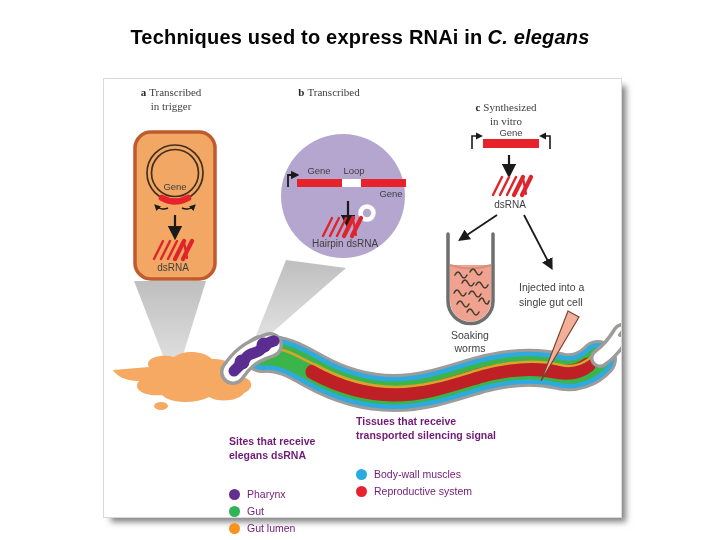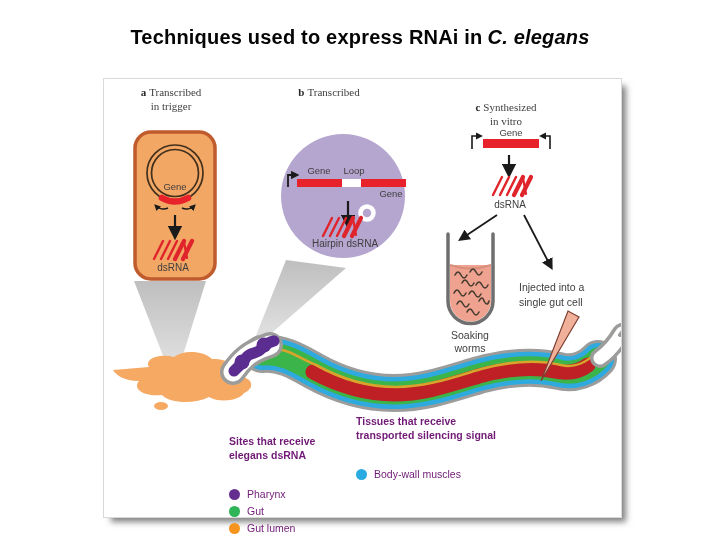--- a/index.html
+++ b/index.html
@@ -180,16 +180,20 @@
     </div>
   </div>
   <div class="legend-col lg-tissues">
     <div class="hdr">Tissues that receive</div>
     <div class="hdr">transported silencing signal</div>
     <div class="legend-items">
       <div class="legend-item">
         <span class="dot" style="background: rgb(41, 171, 226);"></span>
         <span>Body-wall muscles</span>
       </div>
+      <div class="legend-item">
+        <span class="dot" style="background: rgb(232, 33, 46);"></span>
+        <span>Reproductive system</span>
+      </div>
     </div>
   </div>
 
 </div>
 
 </body></html>

